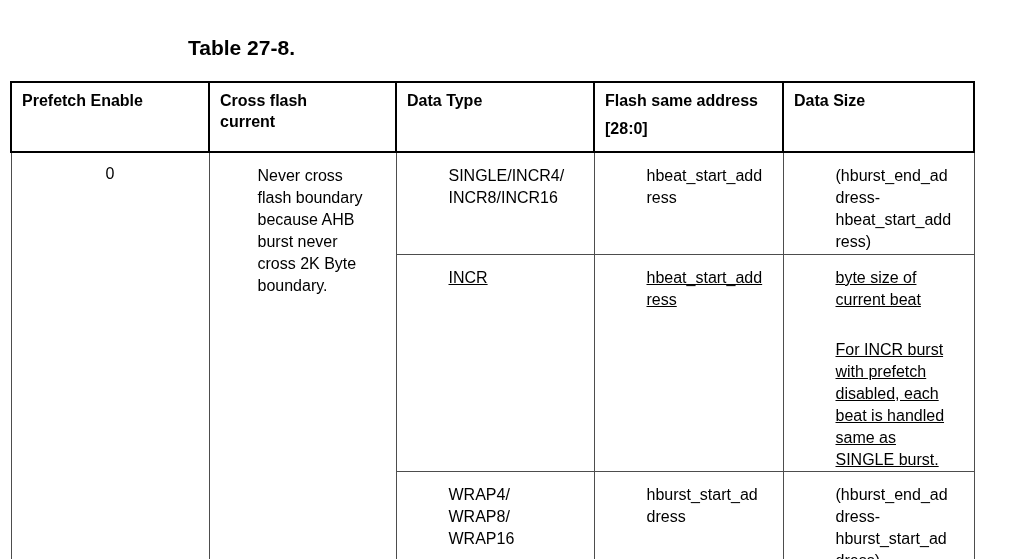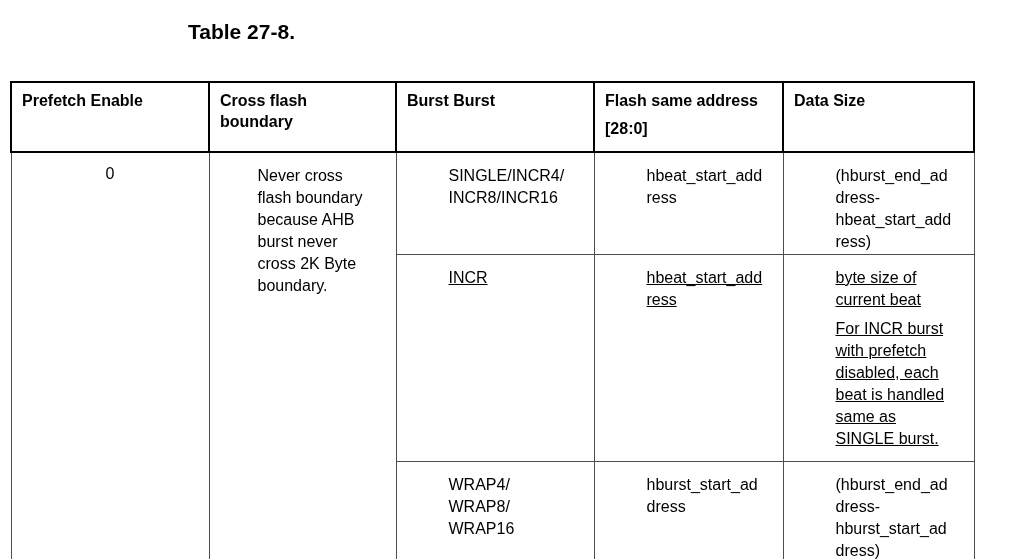--- a/index.html
+++ b/index.html
@@ -10,21 +10,21 @@
     background: #ffffff;
     font-family: "Liberation Sans", "DejaVu Sans", sans-serif;
     color: #000000;
     overflow: hidden;
   }
 
   
   .title {
     position: absolute;
     left: 188px;
-    top: 17px;
+    top: 33px;
     display: flex;
     font-weight: bold;
     font-size: 21px;
     line-height: 30px;
     color: #000000;
   }
   .title-label { width: 139px; flex: 0 0 139px; }
   .title-text  { width: 575px; }
 
   .lines { white-space: pre-line; }
@@ -70,21 +70,21 @@
     padding: 12px 6px 0 52px;
     color: #000000;
   }
   td.cell-prefetch {
     text-align: center;
     padding-left: 6px;
     padding-top: 10px;
   }
   td.cell-cross { padding-left: 48px; }
 
-  .para + .para { margin-top: 7px; }
+  .para + .para { margin-top: 28px; }
 </style>
 </head>
 <body>
 
 <div class="page">
 
   <div class="title">
     <span class="title-label">Table 27-8.</span>
   </div>
 
@@ -96,24 +96,24 @@
         <col class="w4">
         <col class="w5">
     </colgroup>
     <thead>
       <tr>
         <th>
           <div class="lines">Prefetch Enable</div>
         </th>
         <th>
           <div class="lines">Cross flash
-boundary</div>
+current</div>
         </th>
         <th>
-          <div class="lines">Burst Burst</div>
+          <div class="lines">Data Type</div>
         </th>
         <th>
           <div class="lines">Flash same address</div>
           <div class="hdr-sub">[28:0]</div>
         </th>
         <th>
           <div class="lines">Data Size</div>
         </th>
       </tr>
     </thead>

